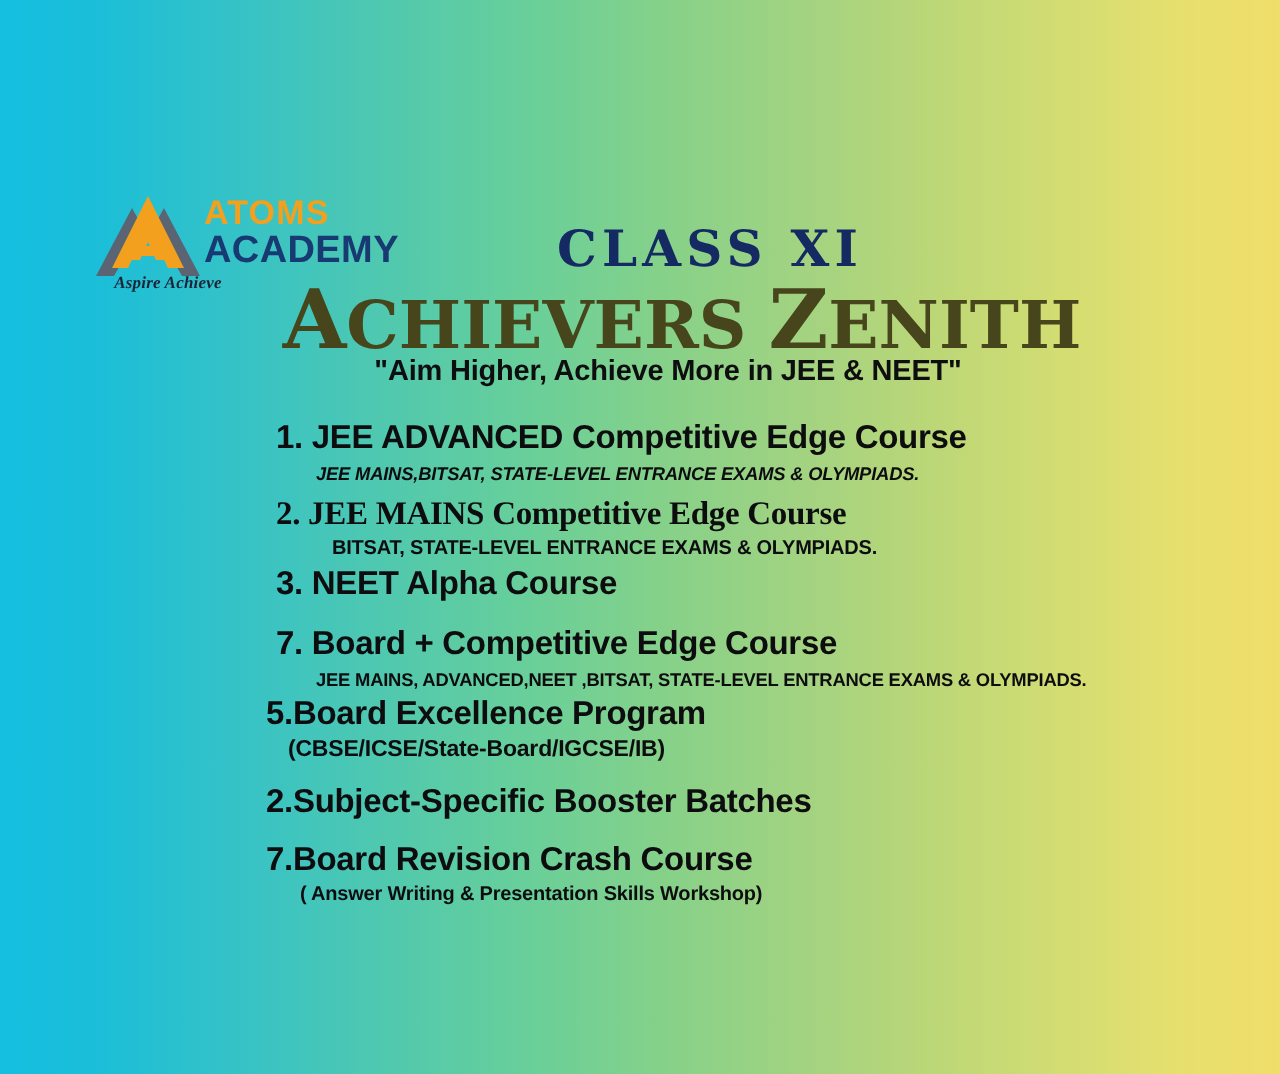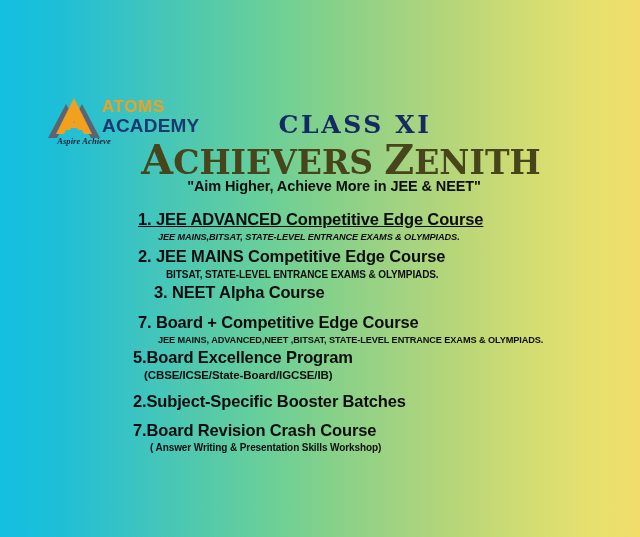--- a/index.html
+++ b/index.html
@@ -202,29 +202,29 @@
   <div id="class-title">CLASS XI</div>
 
   <div id="brand-title">
     <span class="cap">A</span><span>CHIEVERS</span><span class="gap"></span><span class="cap">Z</span><span>ENITH</span>
   </div>
 
   <div id="tagline">"Aim Higher, Achieve More in JEE &amp; NEET"</div>
 
   <div id="course-list">
       <div class="course-item">
-        <div class="course-title" style="position: absolute; left: 138px; top: 0px; font-size: 16.5px; text-decoration: underline;">1. JEE ADVANCED Competitive Edge Course</div>
+        <div class="course-title" style="position: absolute; left: 138px; top: 0px; font-size: 16.5px;">1. JEE ADVANCED Competitive Edge Course</div>
         <div class="course-sub" style="position: absolute; left: 158px; top: 22px; font-size: 9.2px; font-style: italic;">JEE MAINS,BITSAT, STATE-LEVEL ENTRANCE EXAMS &amp; OLYMPIADS.</div>
       </div>
       <div class="course-item">
-        <div class="course-title" style="position: absolute; left: 138px; top: 37px; font-size: 16.5px;">2. JEE MAINS Competitive Edge Course</div>
+        <div class="course-title" style="position: absolute; left: 138px; top: 37px; font-size: 16.5px; font-family: Liberation Serif, serif;">2. JEE MAINS Competitive Edge Course</div>
         <div class="course-sub" style="position: absolute; left: 166px; top: 59px; font-size: 10px;">BITSAT, STATE-LEVEL ENTRANCE EXAMS &amp; OLYMPIADS.</div>
       </div>
       <div class="course-item">
-        <div class="course-title" style="position: absolute; left: 138px; top: 73px; font-size: 16.5px; margin-left: 16px;">3. NEET Alpha Course</div>
+        <div class="course-title" style="position: absolute; left: 138px; top: 73px; font-size: 16.5px;">3. NEET Alpha Course</div>
       </div>
       <div class="course-item">
         <div class="course-title" style="position: absolute; left: 138px; top: 103px; font-size: 16.5px;">7. Board + Competitive Edge Course</div>
         <div class="course-sub" style="position: absolute; left: 158px; top: 125px; font-size: 9.2px;">JEE MAINS, ADVANCED,NEET ,BITSAT, STATE-LEVEL ENTRANCE EXAMS &amp; OLYMPIADS.</div>
       </div>
       <div class="course-item">
         <div class="course-title" style="position: absolute; left: 133px; top: 138px; font-size: 16.5px;">5.Board Excellence Program</div>
         <div class="course-sub" style="position: absolute; left: 144px; top: 159px; font-size: 11.5px;">(CBSE/ICSE/State-Board/IGCSE/IB)</div>
       </div>
       <div class="course-item">

